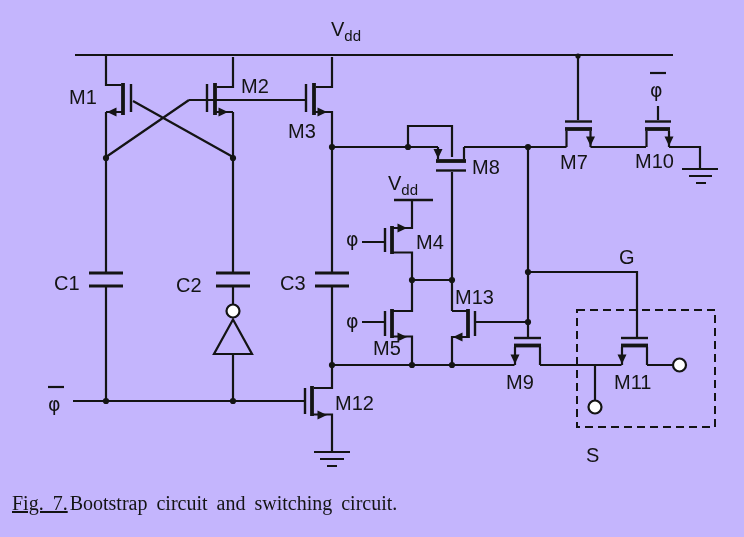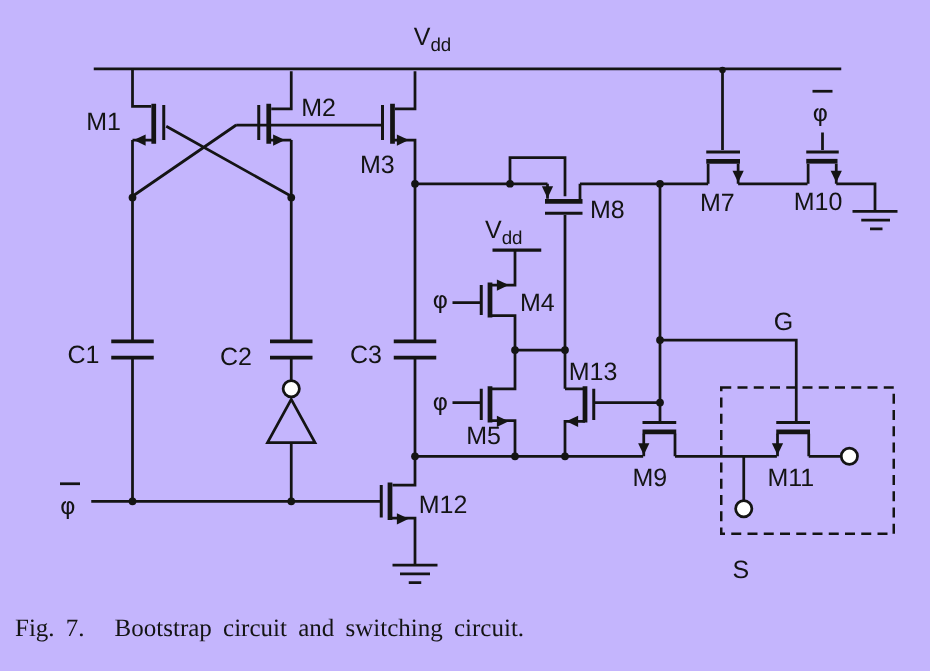--- a/index.html
+++ b/index.html
@@ -14,21 +14,21 @@
   .dot{fill:#141414;stroke:none;}
   .arr{fill:#141414;stroke:none;}
   .term{fill:#ffffff;stroke:#141414;stroke-width:2.2;}
   .dash{fill:none;stroke:#141414;stroke-width:2;stroke-dasharray:8 5;}
   .lbl{font-family:"Liberation Sans",sans-serif;font-size:20px;fill:#141414;}
   .phi{font-family:"DejaVu Sans","Liberation Sans",sans-serif;font-size:19px;fill:#141414;}
   .sub{font-size:15px;}
   #caption{position:absolute;left:12px;top:492px;width:720px;
            font-family:"Liberation Serif",serif;font-size:20px;color:#141414;
            word-spacing:4px;white-space:nowrap;}
-  #caption .capnum{margin-right:24px;}
+  #caption .capnum{margin-right:2px;text-decoration:underline;}
 </style>
 </head>
 <body>
 
 <div id="page">
 <svg width="744" height="537" viewBox="0 0 744 537">
 
   <g>
     <path class="w" d="M75 55H673"></path>
     <path class="w" d="M332 147H438M464 147H566.5M590.5 147H646M669 147H700V169"></path>

